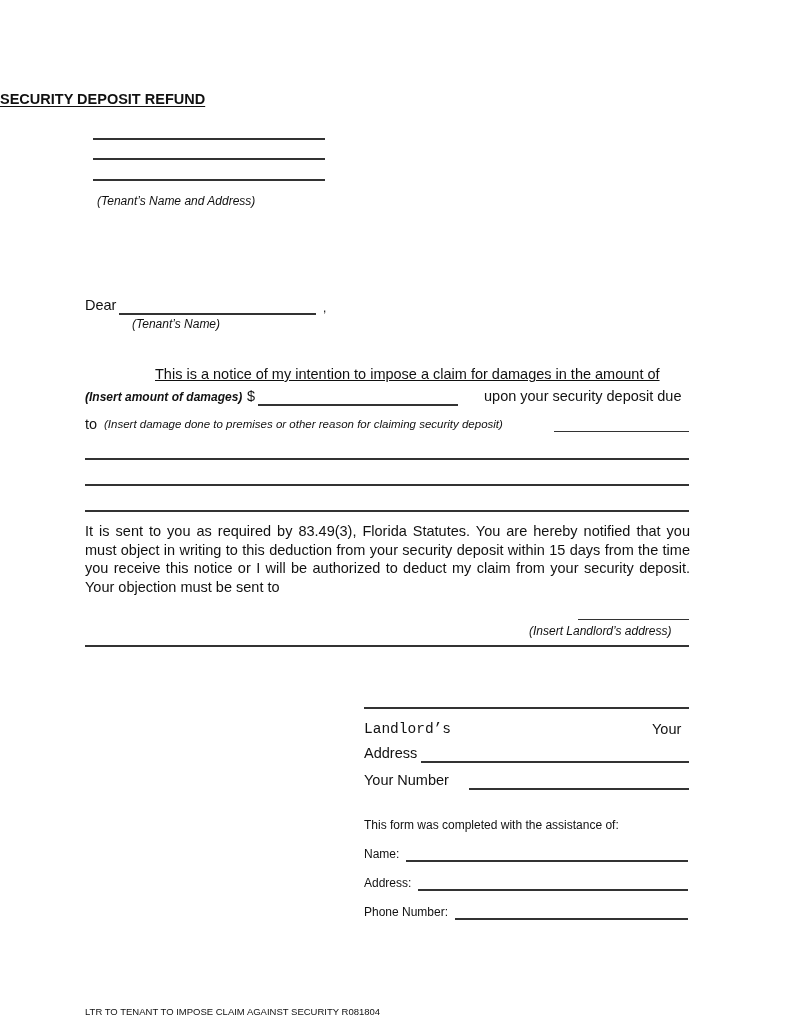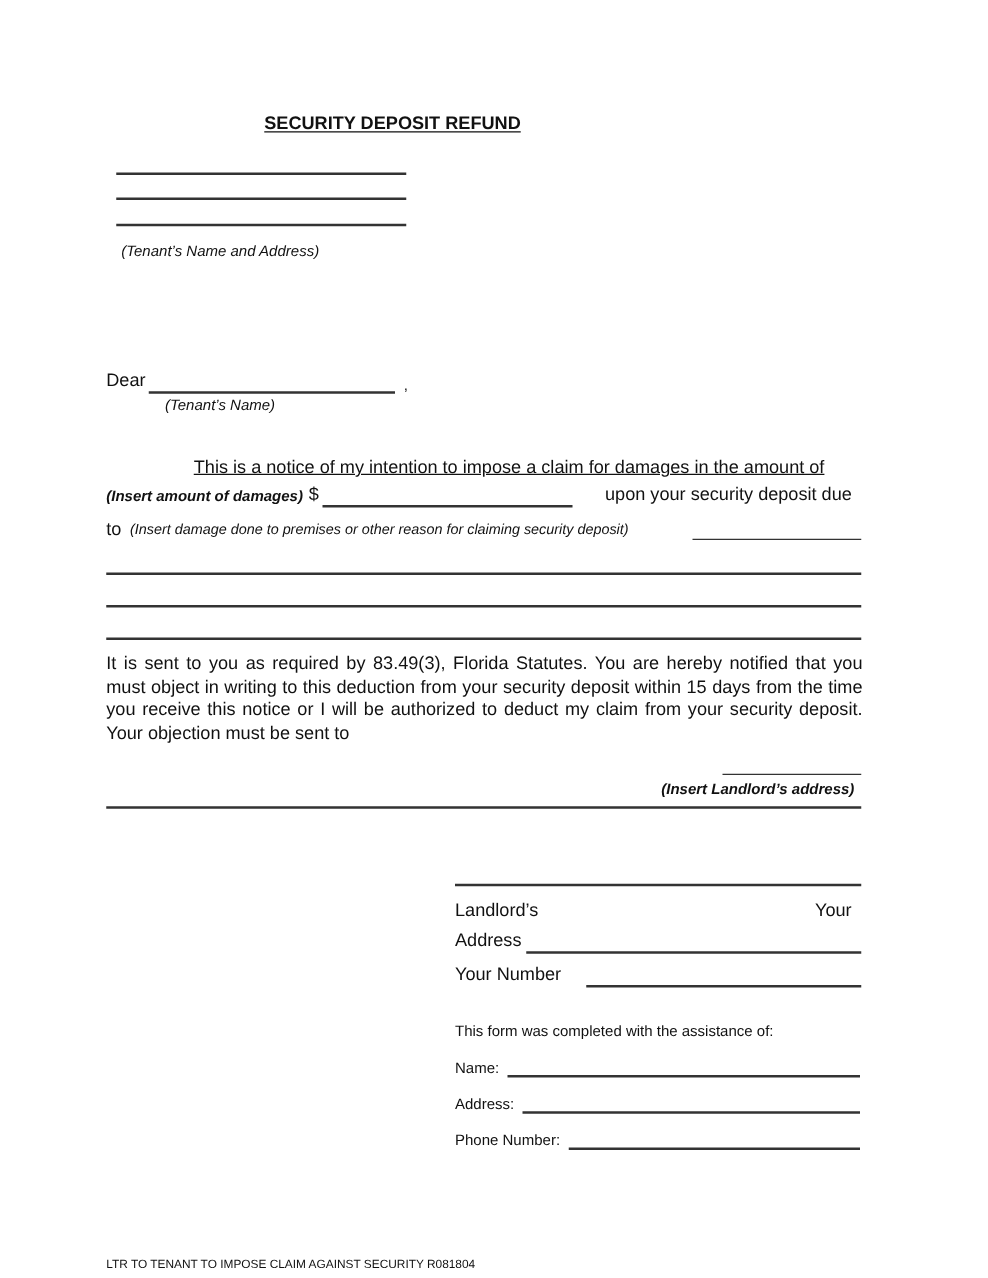--- a/index.html
+++ b/index.html
@@ -1,20 +1,20 @@
 <!DOCTYPE html>
 <html><head>
 <meta charset="utf-8">
 <style>
   html, body { margin: 0; padding: 0; background: #ffffff; }
   body { width: 790px; height: 1022px; position: relative; overflow: hidden;
          font-family: "Liberation Sans", sans-serif; color: #111; }
   .abs { position: absolute; }
   .line { position: absolute; height: 0; border-top: 2px solid #333; }
-  .title { left: 0; width: 628px; top: 91px; text-align: center; font-weight: bold;
+  .title { left: 0; width: 628px; top: 91px; font-weight: bold;
            font-size: 14.5px; text-decoration: underline; text-underline-offset: 2px; }
   .ital { font-style: italic; font-size: 12px; }
   .body14 { font-size: 14.5px; }
   .para { left: 85px; width: 605px; top: 522px; font-size: 14.5px; line-height: 18.5px;
           text-align: justify; }
   .small { font-size: 12px; }
   .footer { left: 85px; top: 1006px; font-size: 9.5px; }
 </style>
 </head>
 <body>
@@ -42,25 +42,25 @@
 <div class="abs ital" style="left:104px; top:418px; font-size:11.5px;">(Insert damage done to premises or other reason for claiming security deposit)</div>
 <div class="line" style="left:554px; top:431px; width:135px; border-top-width:1px;"></div>
 
 <div class="line" style="left:85px; top:458px; width:604px;"></div>
 <div class="line" style="left:85px; top:484px; width:604px;"></div>
 <div class="line" style="left:85px; top:510px; width:604px;"></div>
 
 <div class="abs para">It is sent to you as required by 83.49(3), Florida Statutes. You are hereby notified that you must object in writing to this deduction from your security deposit within 15 days from the time you receive this notice or I will be authorized to deduct my claim from your security deposit. Your objection must be sent to</div>
 
 <div class="line" style="left:578px; top:619px; width:111px; border-top-width:1px;"></div>
-<div class="abs ital" style="left:529px; top:624px;font-weight:bold;">(Insert Landlord’s address)</div>
+<div class="abs ital" style="left:529px; top:624px;">(Insert Landlord’s address)</div>
 <div class="line" style="left:85px; top:645px; width:604px;"></div>
 
 <div class="line" style="left:364px; top:707px; width:325px;"></div>
-<div class="abs body14" style="left:364px; top:721px;">Landlord’s</div>
+<div class="abs body14" style="left:364px; top:721px;font-family:Liberation Mono, monospace;">Landlord’s</div>
 <div class="abs body14" style="left:652px; top:721px;">Your</div>
 <div class="abs body14" style="left:364px; top:745px;">Address</div>
 <div class="line" style="left:421px; top:761px; width:268px;"></div>
 <div class="abs body14" style="left:364px; top:772px;">Your Number</div>
 <div class="line" style="left:469px; top:788px; width:220px;"></div>
 
 <div class="abs small" style="left:364px; top:818px;">This form was completed with the assistance of:</div>
 <div class="abs small" style="left:364px; top:847px;text-align:right;">Name:</div>
 <div class="line" style="left:406px; top:860px; width:282px;"></div>
 <div class="abs small" style="left:364px; top:876px;">Address:</div>

